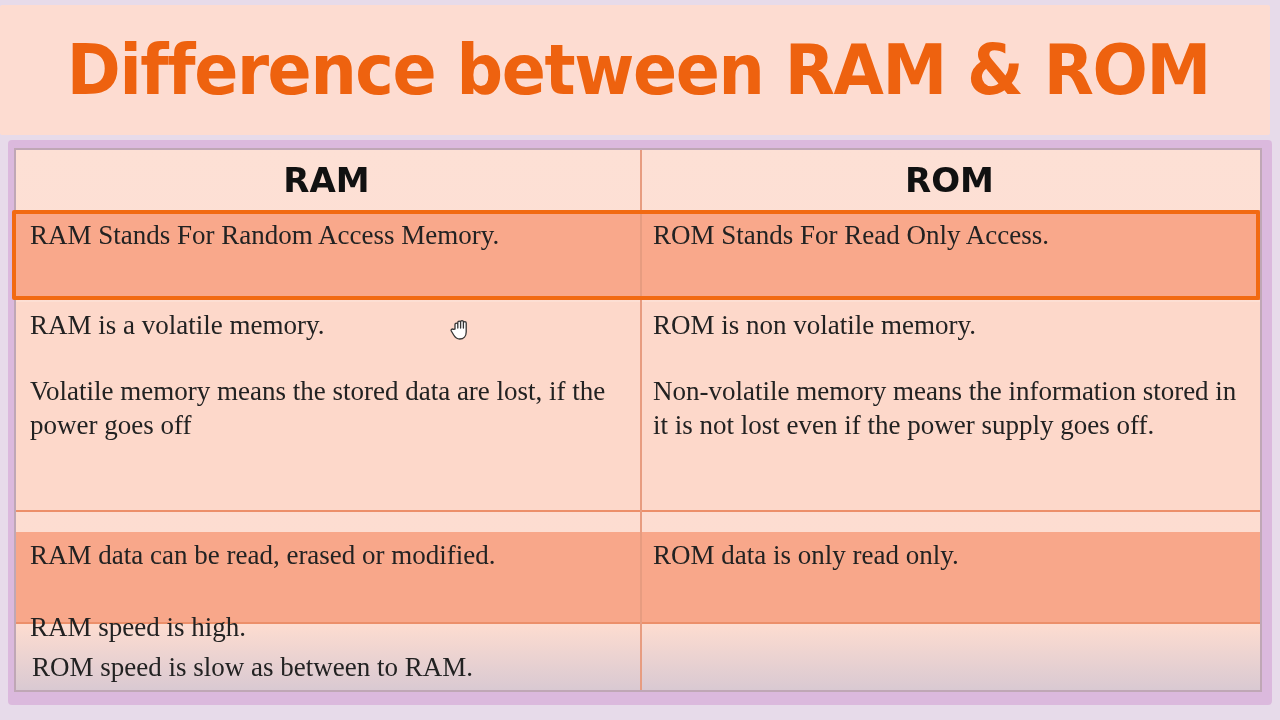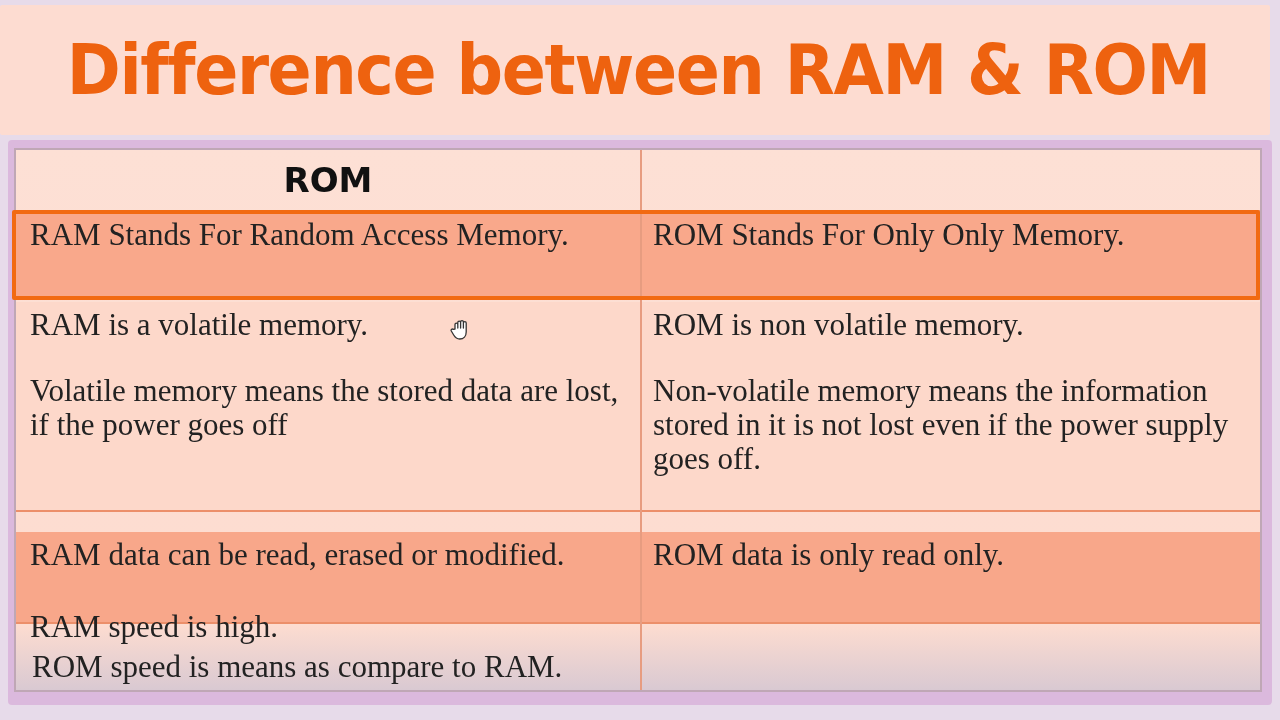--- a/index.html
+++ b/index.html
@@ -40,21 +40,21 @@
   .row {
     position: absolute; left: 0; width: 100%;
     display: flex;
     border-bottom: 2px solid #ec8f6a;
     box-sizing: border-box;
   }
   .row .cell {
     width: 624px; box-sizing: border-box;
     padding: 6px 14px 0 14px;
     font-family: "Liberation Serif", serif;
-    font-size: 31px; line-height: 34px; color: #222;
+    font-size: 27px; line-height: 34px; color: #222;
   }
   .row .cell + .cell { margin-left: 2px; padding-left: 14px; }
   .row.header { top: 0; height: 62px; border-bottom: 2px solid #e9a48c; }
   .row.header .cell {
     text-align: center; padding-top: 8px;
     font-family: "DejaVu Sans", sans-serif; font-weight: bold;
     font-size: 34px; line-height: 44px; color: #111;
   }
   .row.r1 { top: 62px; height: 88px; background: #f9a88b; }
   .row.r2 { top: 152px; height: 210px; background: #fdd8ca; }
@@ -77,29 +77,30 @@
 <body>
 
 <div class="title-banner">
   <h1>Difference between RAM &amp; ROM</h1>
 </div>
 
 <div class="table-frame"></div>
 
 <div class="table">
   <div class="row header">
+    <div class="cell">RAM</div>
     <div class="cell">ROM</div>
   </div>
 
   <div class="row r1">
     <div class="cell">
       <p class="para">RAM Stands For Random Access Memory.</p>
     </div>
     <div class="cell">
-      <p class="para">ROM Stands For Only Only Memory.</p>
+      <p class="para">ROM Stands For Read Only Access.</p>
     </div>
   </div>
 
   <div class="row r2">
     <div class="cell">
       <p class="para">RAM is a volatile memory.</p>
       <p class="para">Volatile memory means the stored data are lost, if the power goes off</p>
     </div>
     <div class="cell">
       <p class="para">ROM is non volatile memory.</p>
@@ -114,21 +115,21 @@
     <div class="cell">
       <p class="para">ROM data is only read only.</p>
     </div>
   </div>
 
   <div class="row r4">
     <div class="cell">
       <p class="para">RAM speed is high.</p>
     </div>
     <div class="cell">
-      <p class="para">ROM speed is means as compare to RAM.</p>
+      <p class="para">ROM speed is slow as between to RAM.</p>
     </div>
   </div>
 
   <div class="col-divider"></div>
 </div>
 
 <div class="highlight-box"></div>
 
 <svg class="cursor" viewBox="0 0 22 24">
   <path d="M5 11 V6.5 a1.4 1.4 0 0 1 2.8 0 V10 V4.5 a1.4 1.4 0 0 1 2.8 0 V10 V4 a1.4 1.4 0 0 1 2.8 0 V10 V5 a1.4 1.4 0 0 1 2.8 0 V14 c0 4 -2.5 7 -6.5 7 c-3 0 -4.5 -1.5 -6 -4 l-2.4 -4 a1.3 1.3 0 0 1 2 -1.6 Z" fill="#ffffff" stroke="#333" stroke-width="1.3" stroke-linejoin="round"></path>

